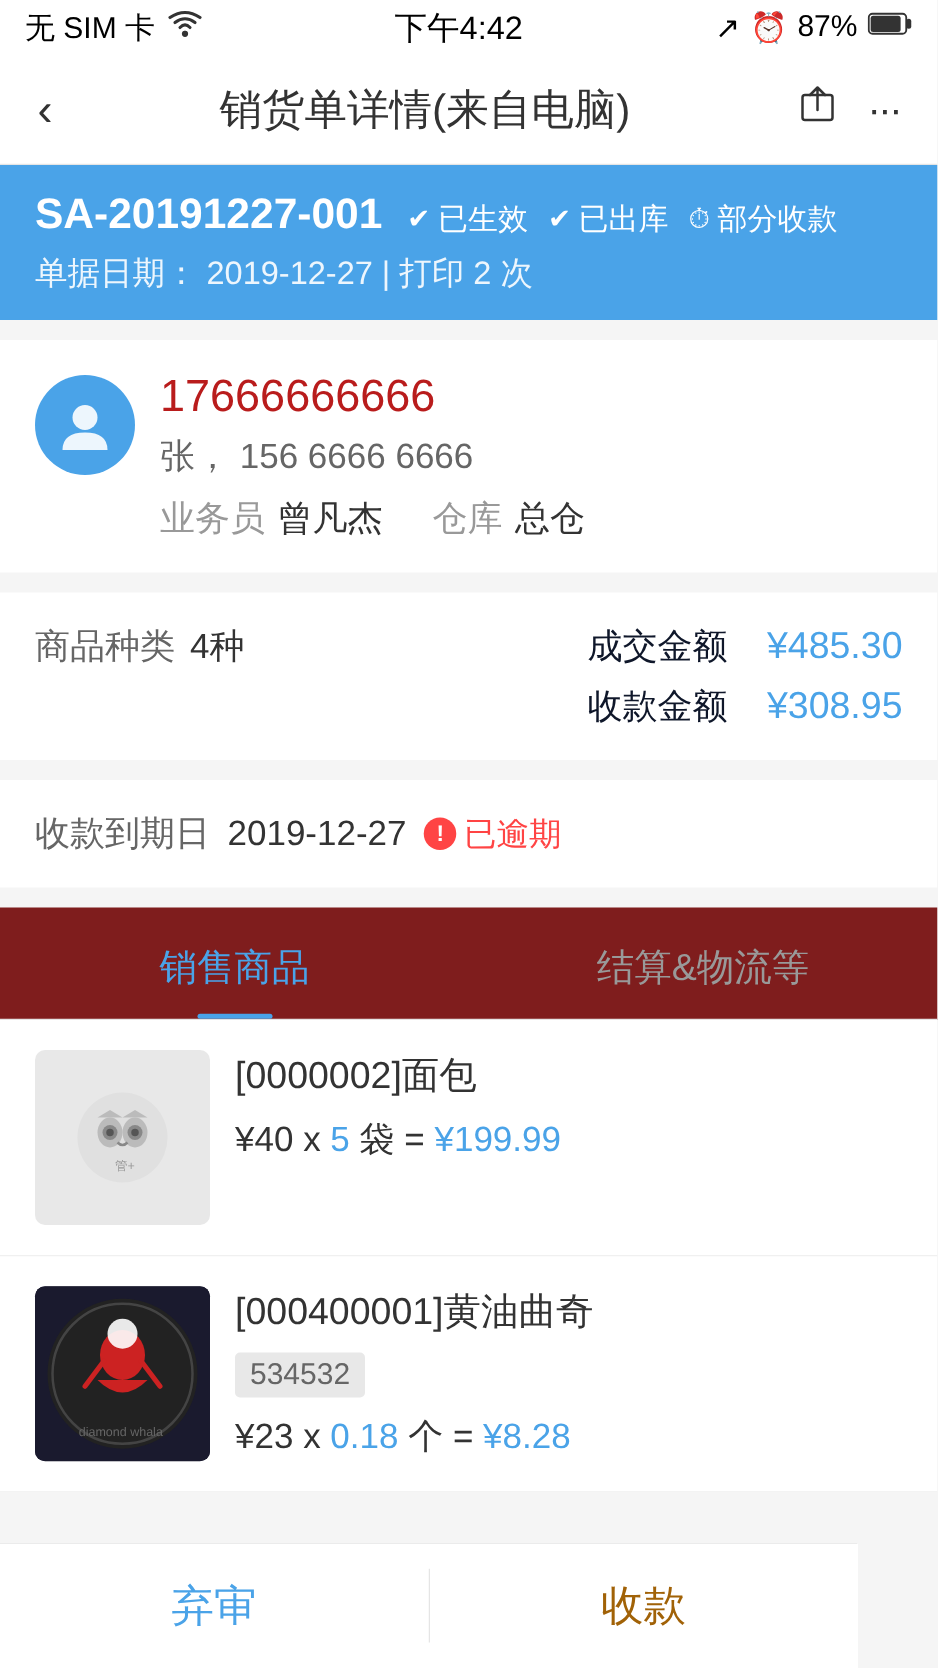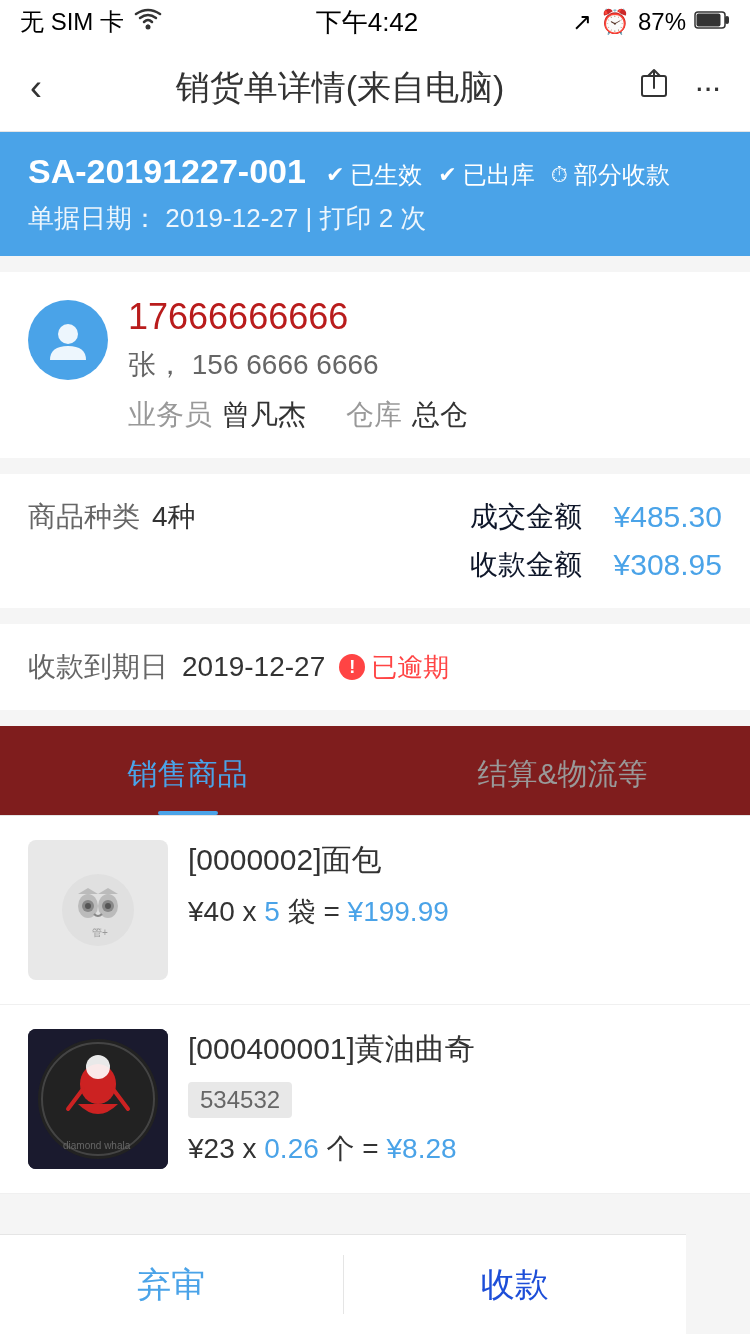--- a/index.html
+++ b/index.html
@@ -266,21 +266,21 @@
     }
     .bottom-btn {
       flex: 1;
       display: flex;
       align-items: center;
       justify-content: center;
       font-size: 34px;
       cursor: pointer;
     }
     .bottom-btn-cancel { color: #4aa3e8; }
-    .bottom-btn-collect { color: #1d4ed8; }
+    .bottom-btn-collect { color: #a16207; }
     .bottom-divider {
       width: 1px;
       background: #e5e5e5;
       margin: 20px 0;
     }
   </style>
 </head>
 <body>
 
 <div class="status-bar">
@@ -460,21 +460,21 @@
         <path d="M85 60 L100 80" stroke="#cc2222" stroke-width="4" stroke-linecap="round"></path>
         <text x="35" y="120" font-size="10" fill="#666" font-family="Arial">diamond whala</text>
       </svg>
     </div>
     <div class="product-info">
       <div class="product-name">[000400001]黄油曲奇</div>
       <div class="product-tag">534532</div>
       <div class="product-price-row">
         <span>¥23</span>
         <span> x </span>
-        <span class="price-blue">0.26</span>
+        <span class="price-blue">0.18</span>
         <span>个</span>
         <span> = </span>
         <span class="price-total">¥8.28</span>
       </div>
     </div>
   </div>
 </div>
 
 <div style="height: 100px;"></div>
 

